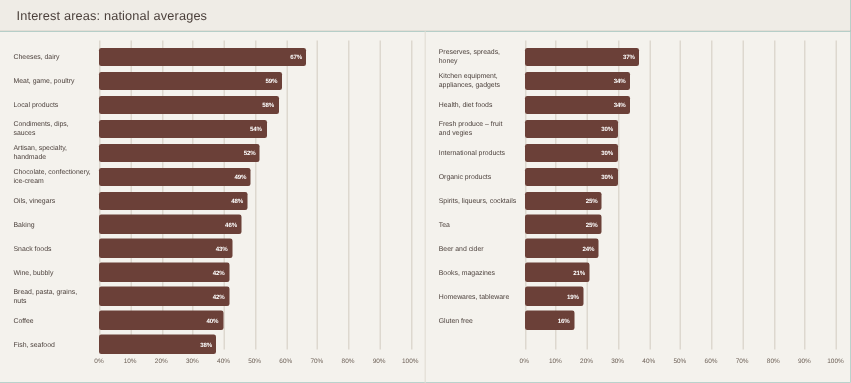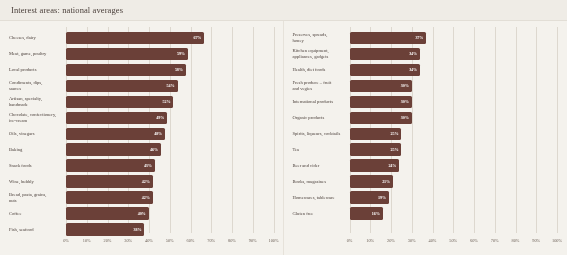--- a/index.html
+++ b/index.html
@@ -7,21 +7,20 @@
     width:567px;height:255px;
     background:#efece6;
     font-family:"Liberation Sans", sans-serif;
     overflow:hidden;
   }
   .page{
     position:relative;
     width:567px;height:255px;
     background:#0f766e;
     box-sizing:border-box;
-    font-family:Liberation Serif, serif;
   }
   .title-bar{
     position:absolute;top:0;left:0;right:0;height:20px;
     background:#efece6;
     display:flex;align-items:center;
     padding-left:11px;
     box-sizing:border-box;
   }
   .title-bar .title{
     font-size:8.5px;

